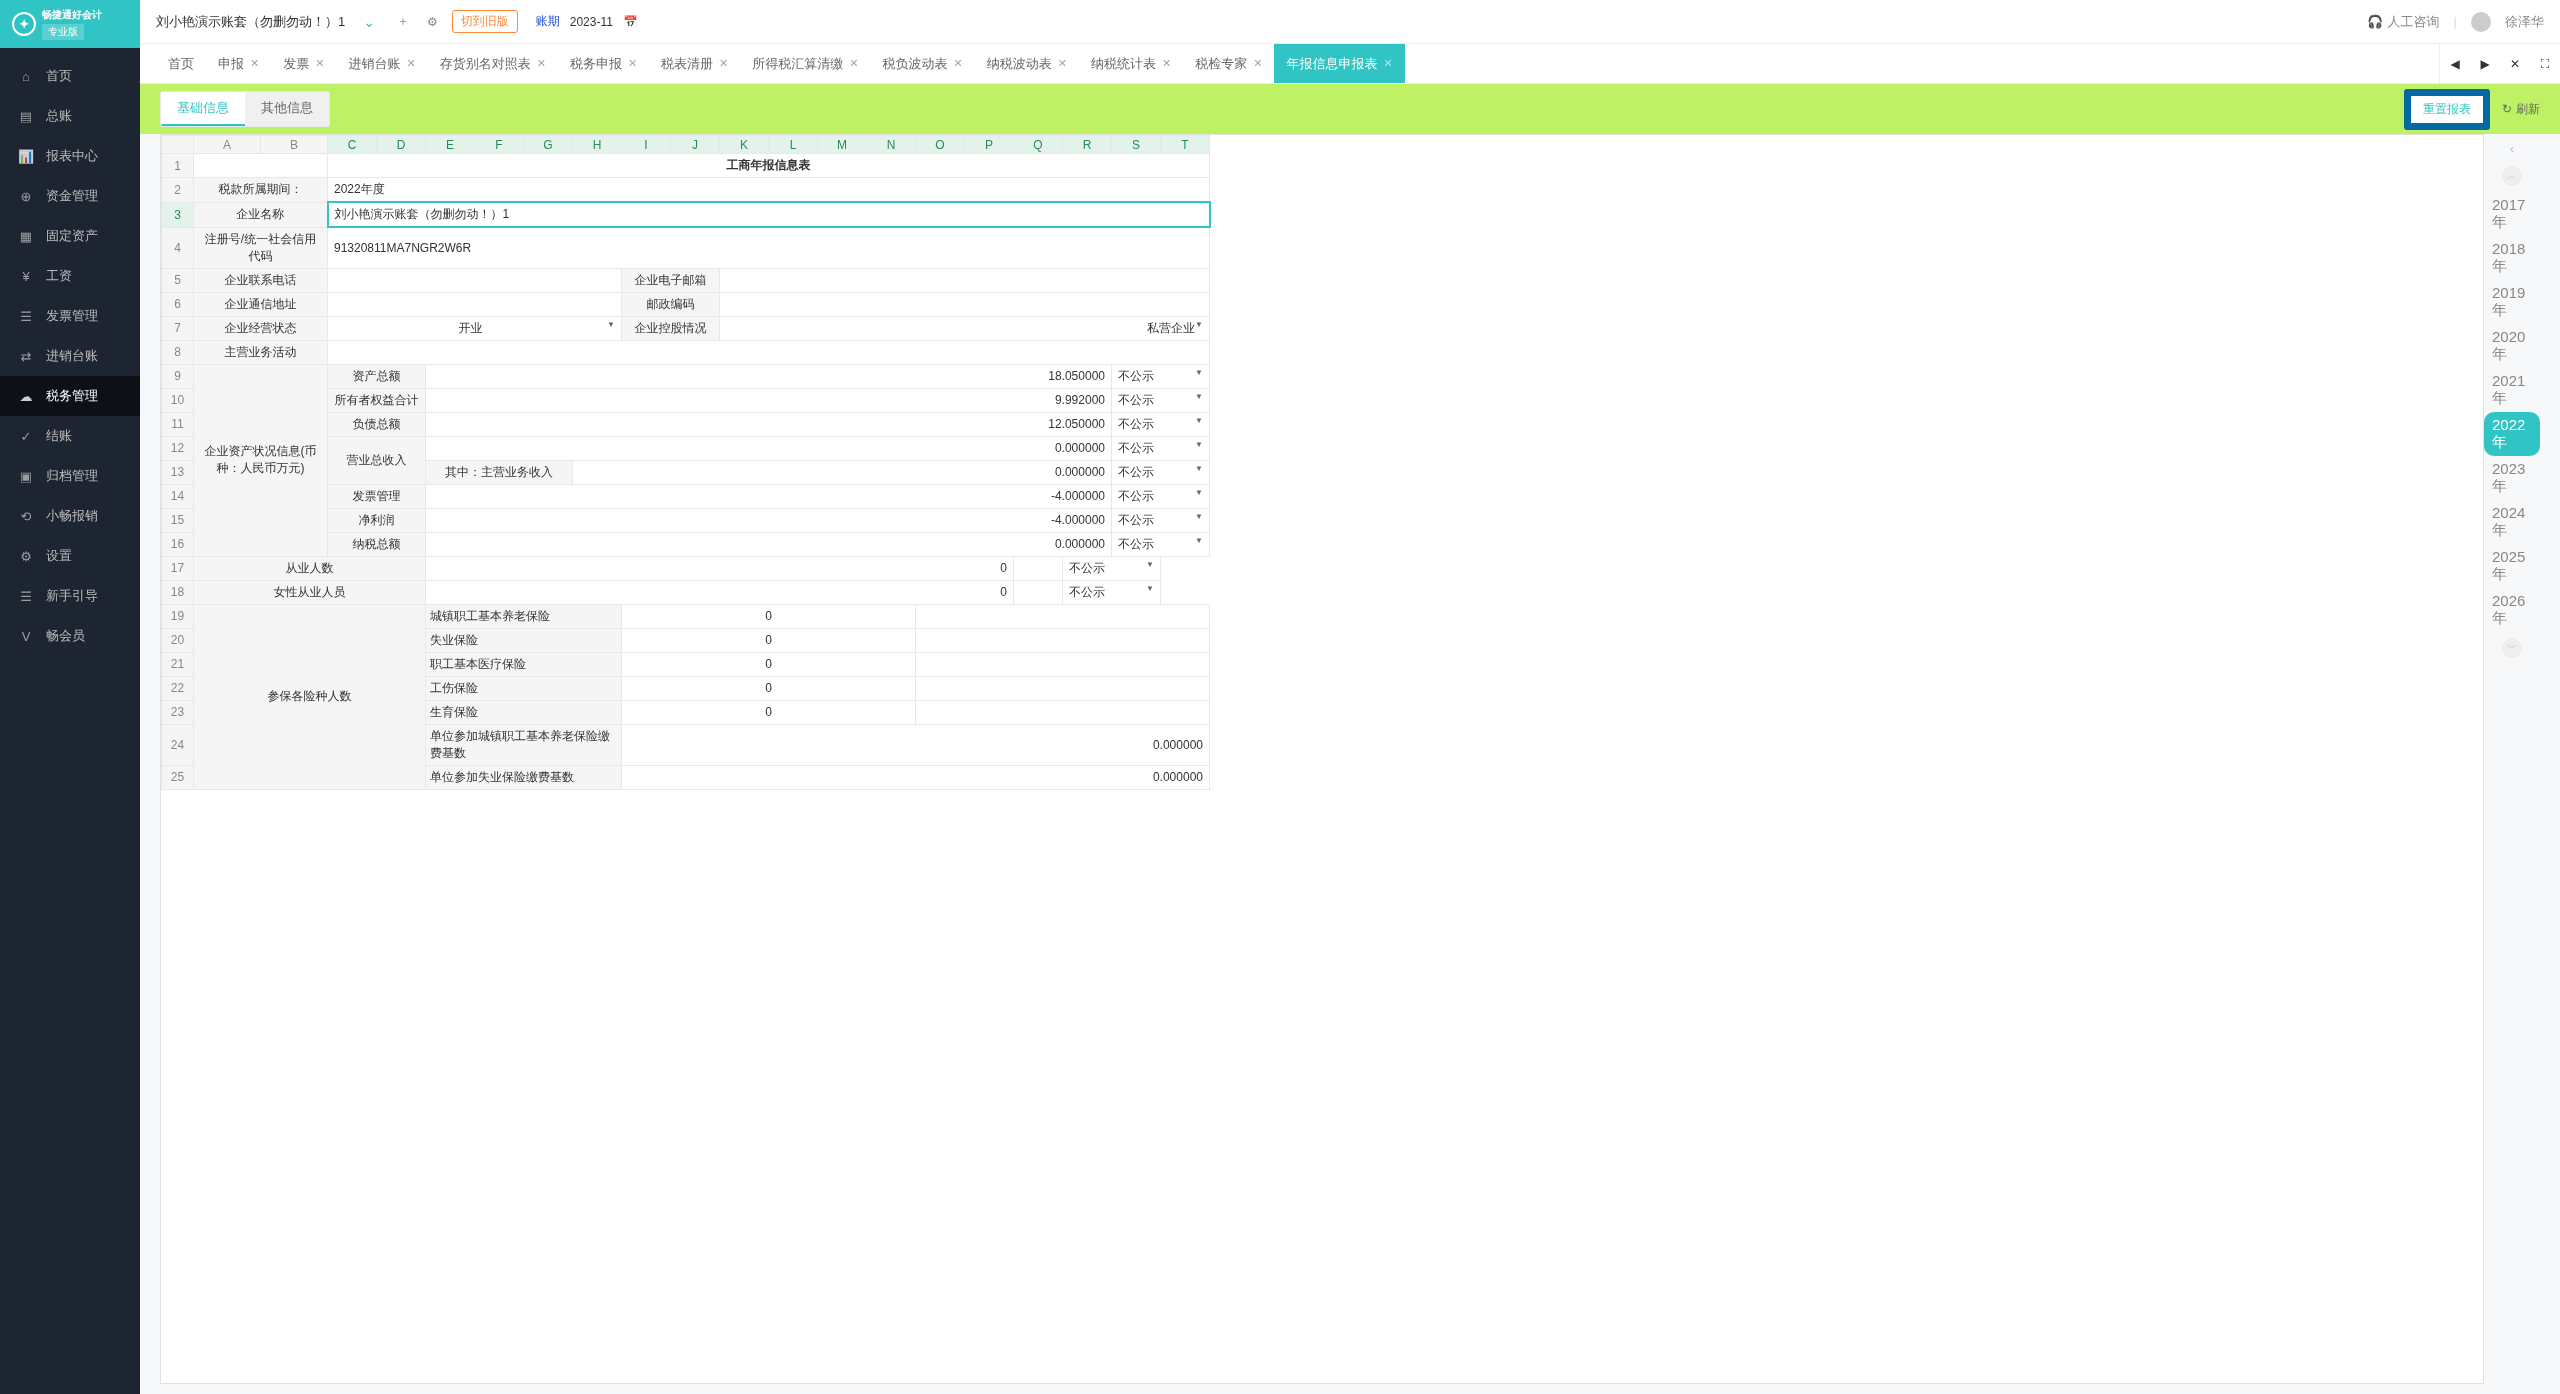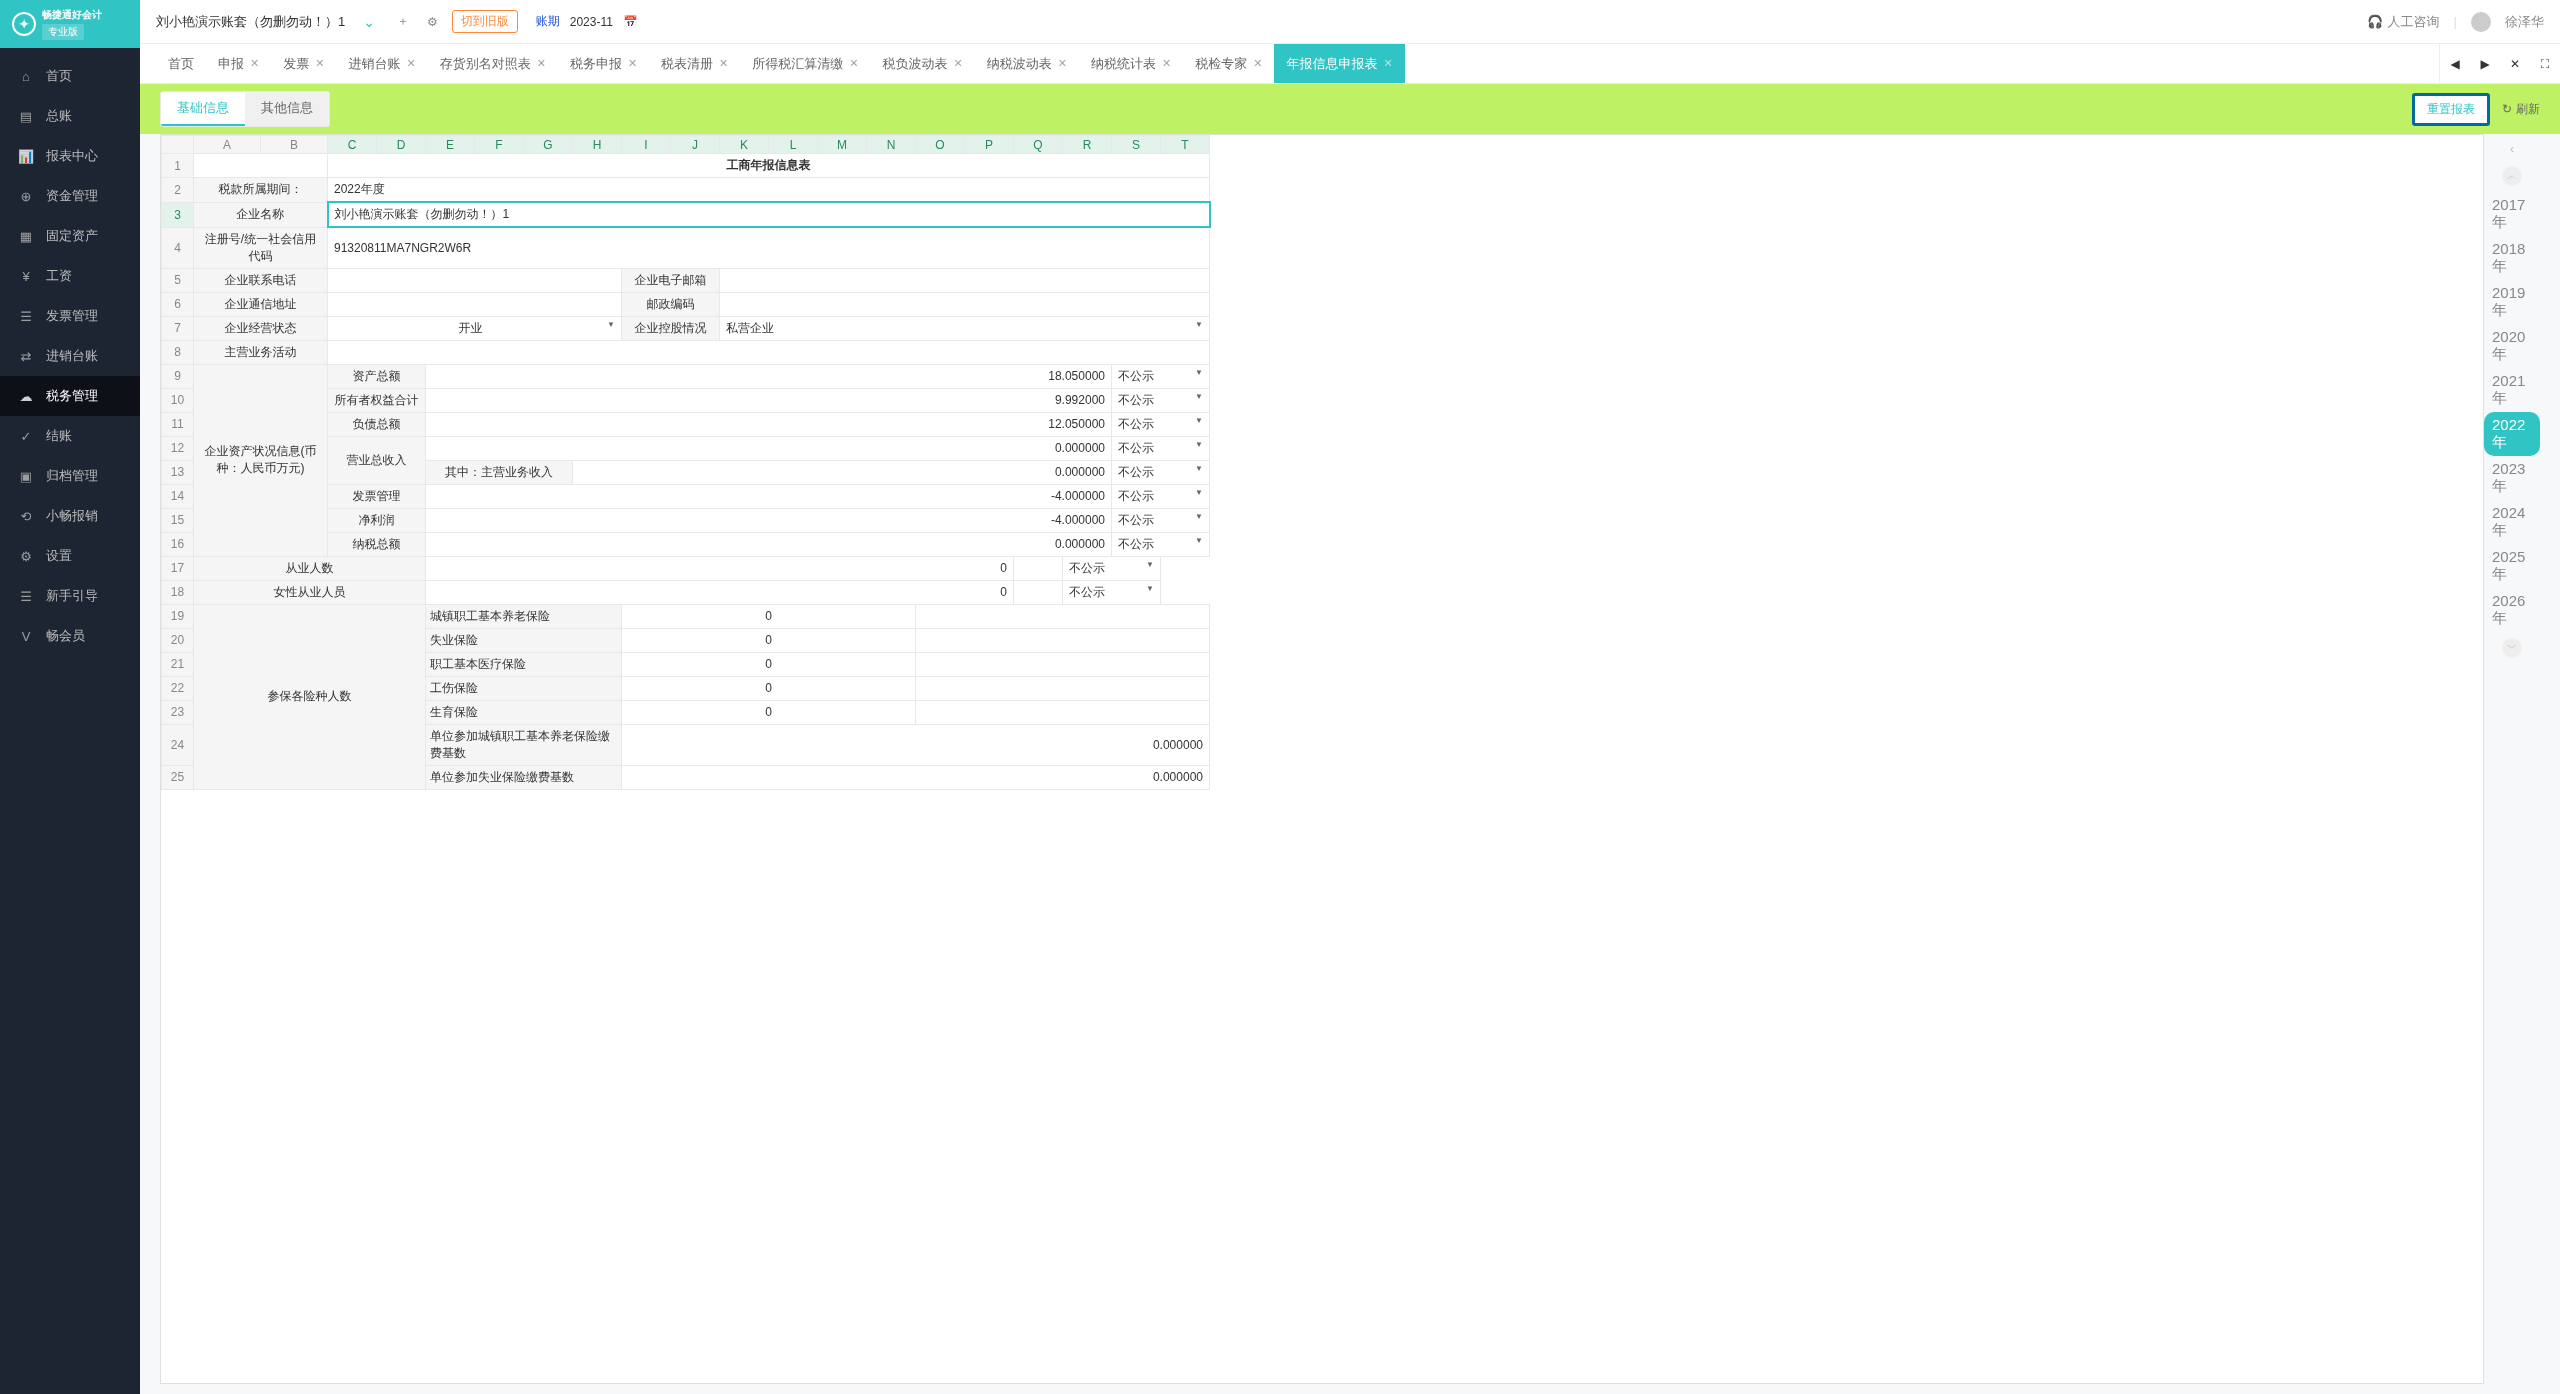--- a/index.html
+++ b/index.html
@@ -40,21 +40,21 @@
 .tab-controls { margin-left: auto; display: flex; align-items: center; border-left: 1px solid #eee; }
 .tab-ctrl { width: 30px; height: 40px; display: flex; align-items: center; justify-content: center; cursor: pointer; color: #333; }
 
 
 .toolbar { height: 50px; display: flex; align-items: center; padding: 0 20px; background: #bef264; }
 .subtabs { display: flex; gap: 0; background: #fff; border: 1px solid #e8e8e8; border-radius: 3px; overflow: hidden; }
 .subtab { padding: 7px 16px; font-size: 13px; cursor: pointer; color: #666; }
 .subtab.active { color: #30c4c4; border-bottom: 2px solid #30c4c4; background: #fff; }
 .subtab.inactive { background: #f0f0f0; }
 .toolbar-right { margin-left: auto; display: flex; gap: 12px; align-items: center; }
-.btn-reset { border: 3px solid #0369a1; color: #30c4c4; padding: 5px 12px; border-radius: 3px; cursor: pointer; font-size: 12px; background: #fff; }
+.btn-reset { border: 7px solid #0369a1; color: #30c4c4; padding: 5px 12px; border-radius: 3px; cursor: pointer; font-size: 12px; background: #fff; }
 .btn-refresh { color: #666; cursor: pointer; font-size: 12px; display: flex; align-items: center; gap: 4px; }
 
 
 .sheet-wrap { flex: 1; display: flex; overflow: hidden; background: #f7f8fa; padding: 0 20px 10px 20px; position: relative; }
 .sheet-inner { flex: 1; display: flex; overflow: hidden; }
 .sheet-scroll { flex: 1; overflow: auto; background: #fff; border: 1px solid #e0e0e0; }
 
 
 .year-panel { width: 56px; display: flex; flex-direction: column; align-items: center; padding: 8px 0; gap: 6px; background: #f7f8fa; }
 .year-scroll { color: #bbb; cursor: pointer; background: #eee; border-radius: 50%; width: 20px; height: 20px; display: flex; align-items: center; justify-content: center; font-size: 10px; }
@@ -304,21 +304,21 @@
                   <td class="cell label mid" colspan="2">企业通信地址</td>
                   <td class="cell" colspan="6"></td>
                   <td class="cell label" colspan="2">邮政编码</td>
                   <td class="cell" colspan="10"></td>
                 </tr>
                 <tr>
                   <td class="row-hdr">7</td>
                   <td class="cell label" colspan="2">企业经营状态</td>
                   <td class="cell dd" colspan="6" style="text-align:center">开业</td>
                   <td class="cell label" colspan="2">企业控股情况</td>
-                  <td class="cell dd" colspan="10" style="text-align:left">私营企业</td>
+                  <td class="cell dd" colspan="10" style="text-align:right">私营企业</td>
                 </tr>
                 <tr>
                   <td class="row-hdr">8</td>
                   <td class="cell label tall" colspan="2">主营业务活动</td>
                   <td class="cell" colspan="18"></td>
                 </tr>
                 <tr>
                   <td class="row-hdr">9</td>
                   <td class="cell label-merge" rowspan="8" colspan="2">企业资产状况信息(币种：人民币万元)</td>
                   <td class="cell label" colspan="2">资产总额</td>

